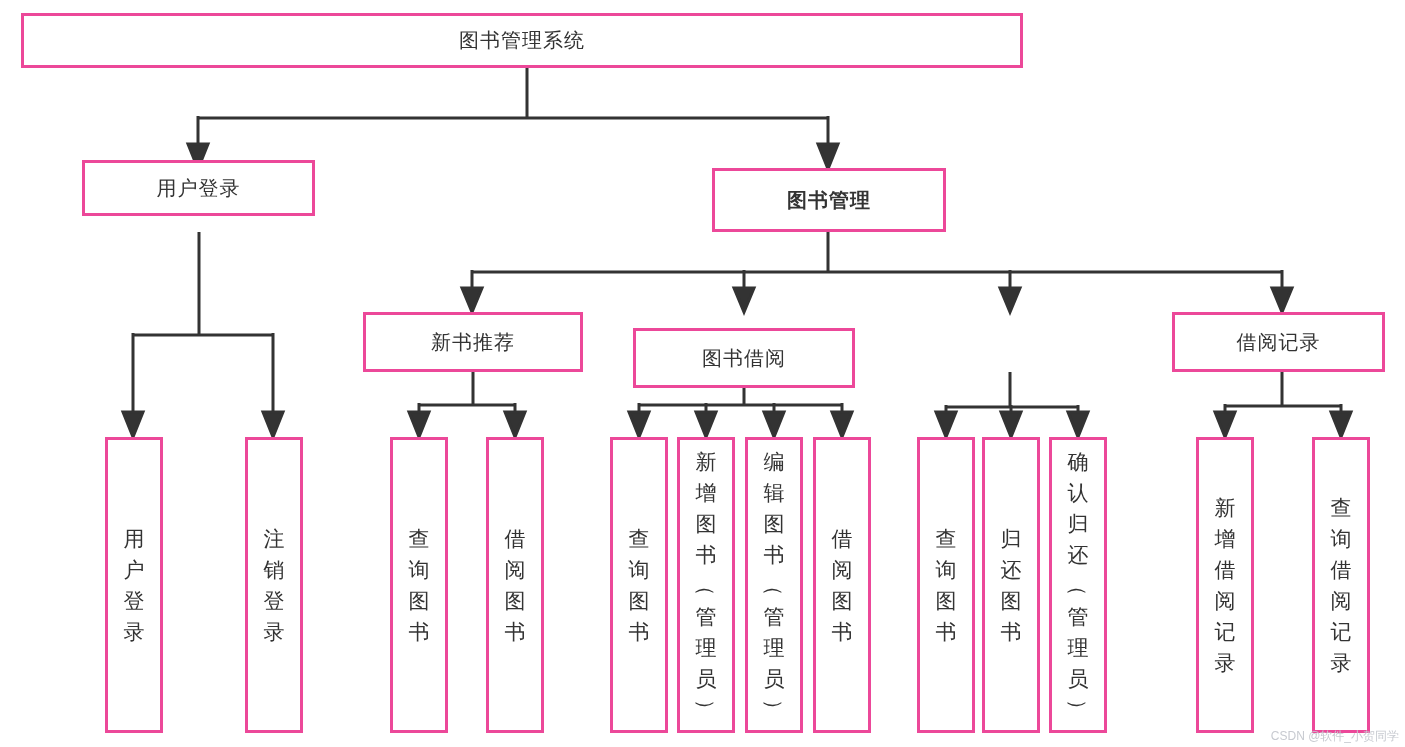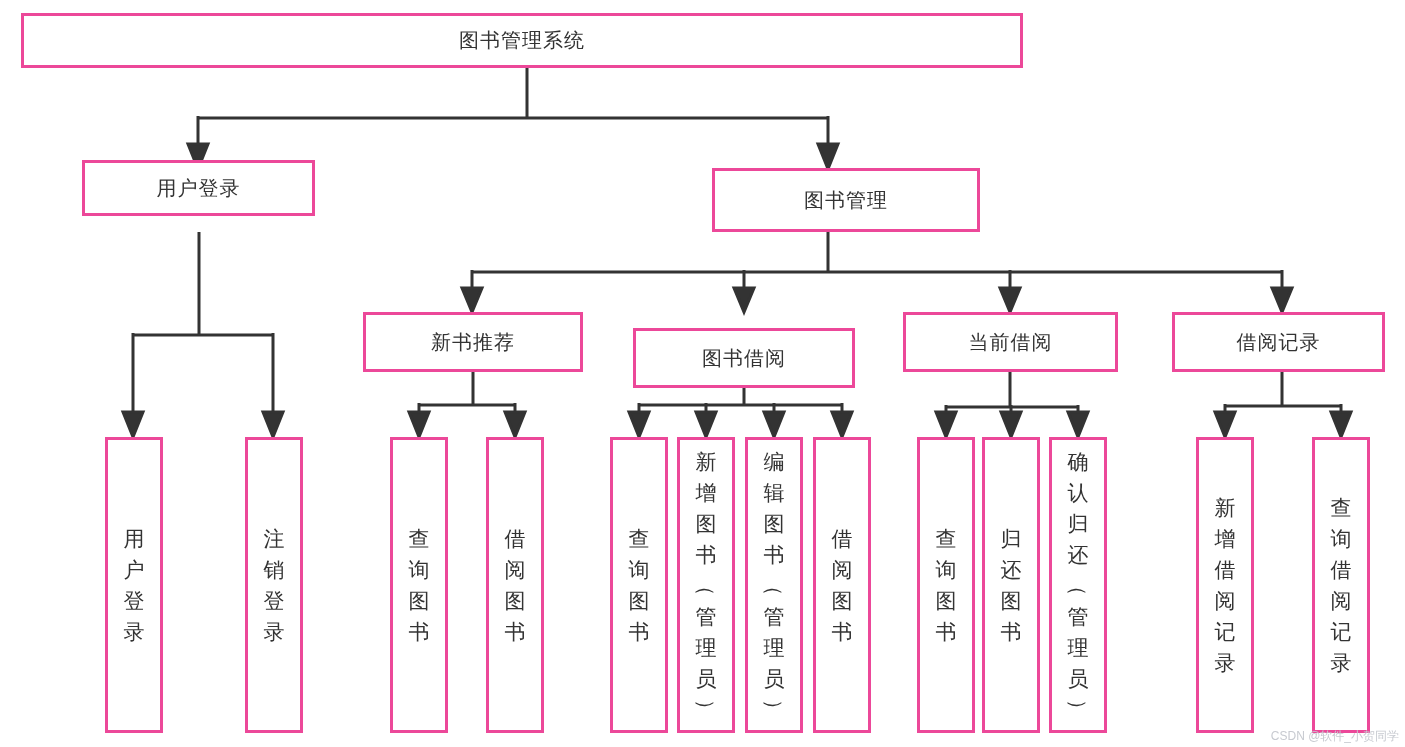--- a/index.html
+++ b/index.html
@@ -70,32 +70,29 @@
     </g>
   </svg>
 
   <div class="node hbox" style="left:21px; top:13px; width:1002px; height:55px;">
     <span>图书管理系统</span>
   </div>
 
   <div class="node hbox" style="left:82px; top:160px; width:233px; height:56px;">
     <span>用户登录</span>
   </div>
-  <div class="node hbox" style="left:712px; top:168px; width:268px; height:64px;">
+  <div class="node hbox" style="left:712px; top:168px; width:234px; height:64px;font-weight:bold;">
     <span>图书管理</span>
   </div>
 
   <div class="node hbox" style="left:363px; top:312px; width:220px; height:60px;">
     <span>新书推荐</span>
   </div>
   <div class="node hbox" style="left:633px; top:312px; width:222px; height:60px;margin-top:16px;">
     <span>图书借阅</span>
-  </div>
-  <div class="node hbox" style="left:903px; top:312px; width:215px; height:60px;">
-    <span>当前借阅</span>
   </div>
   <div class="node hbox" style="left:1172px; top:312px; width:213px; height:60px;text-align:center;">
     <span>借阅记录</span>
   </div>
 
   <div class="node vbox" style="left:105px;">
     <span class="vtext">
         <span class="vchar">用</span>
         <span class="vchar">户</span>
         <span class="vchar">登</span>

